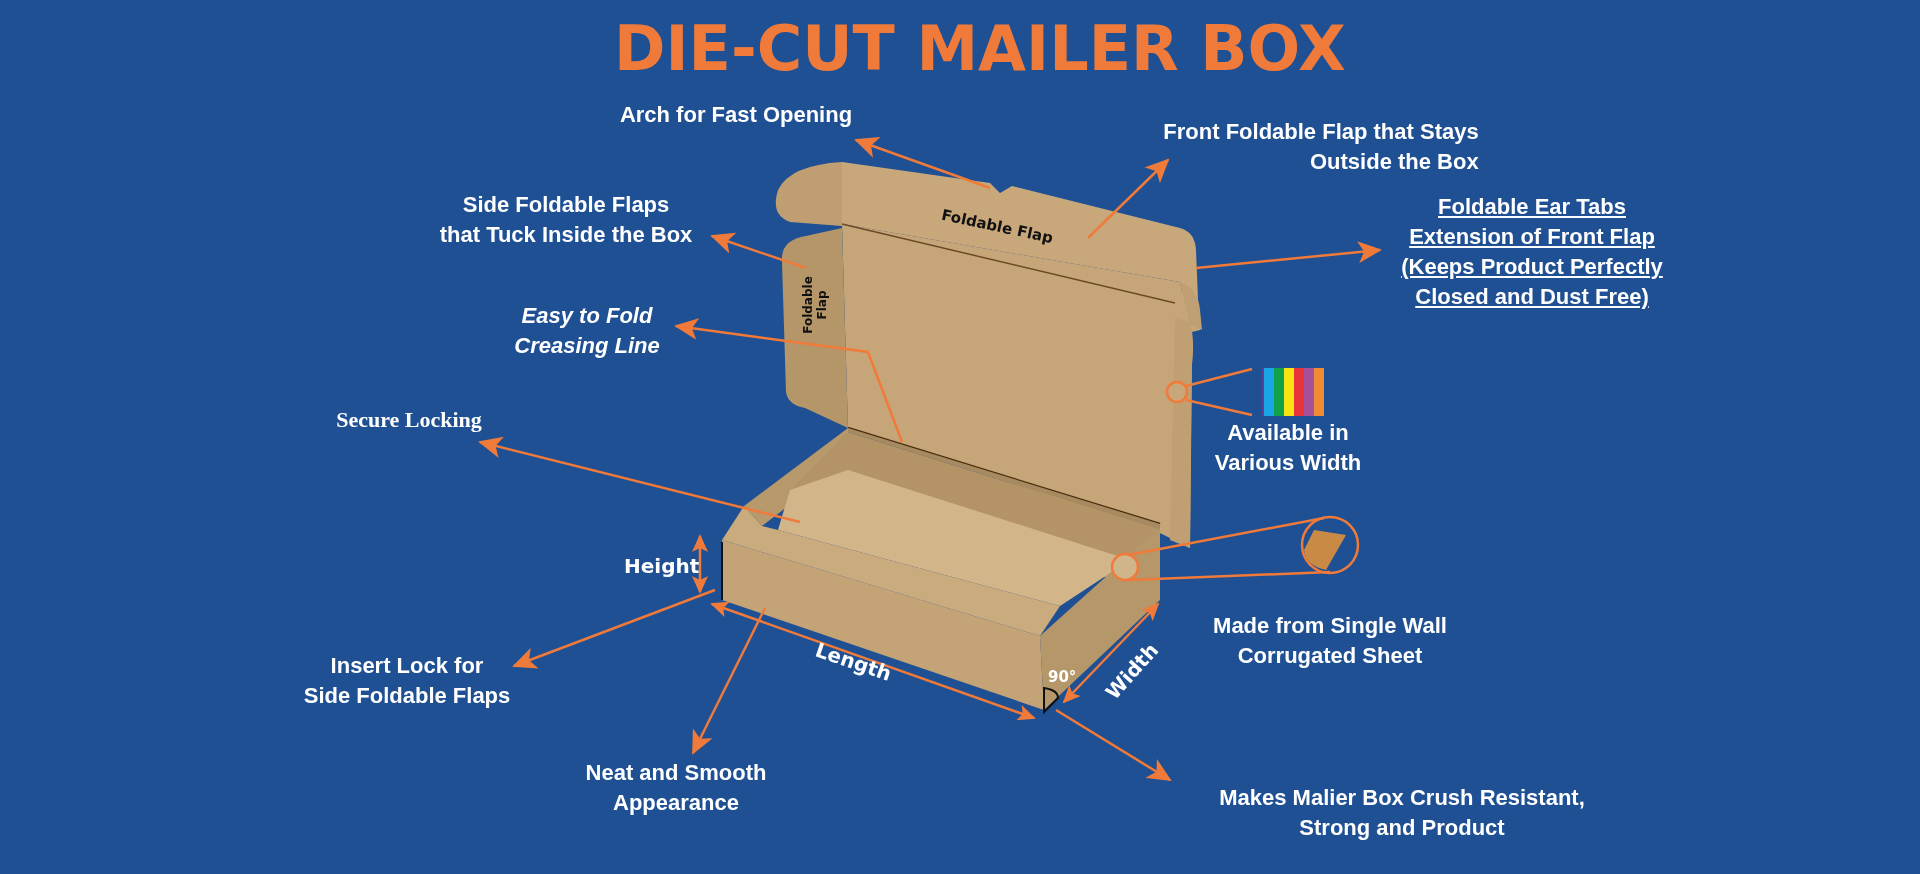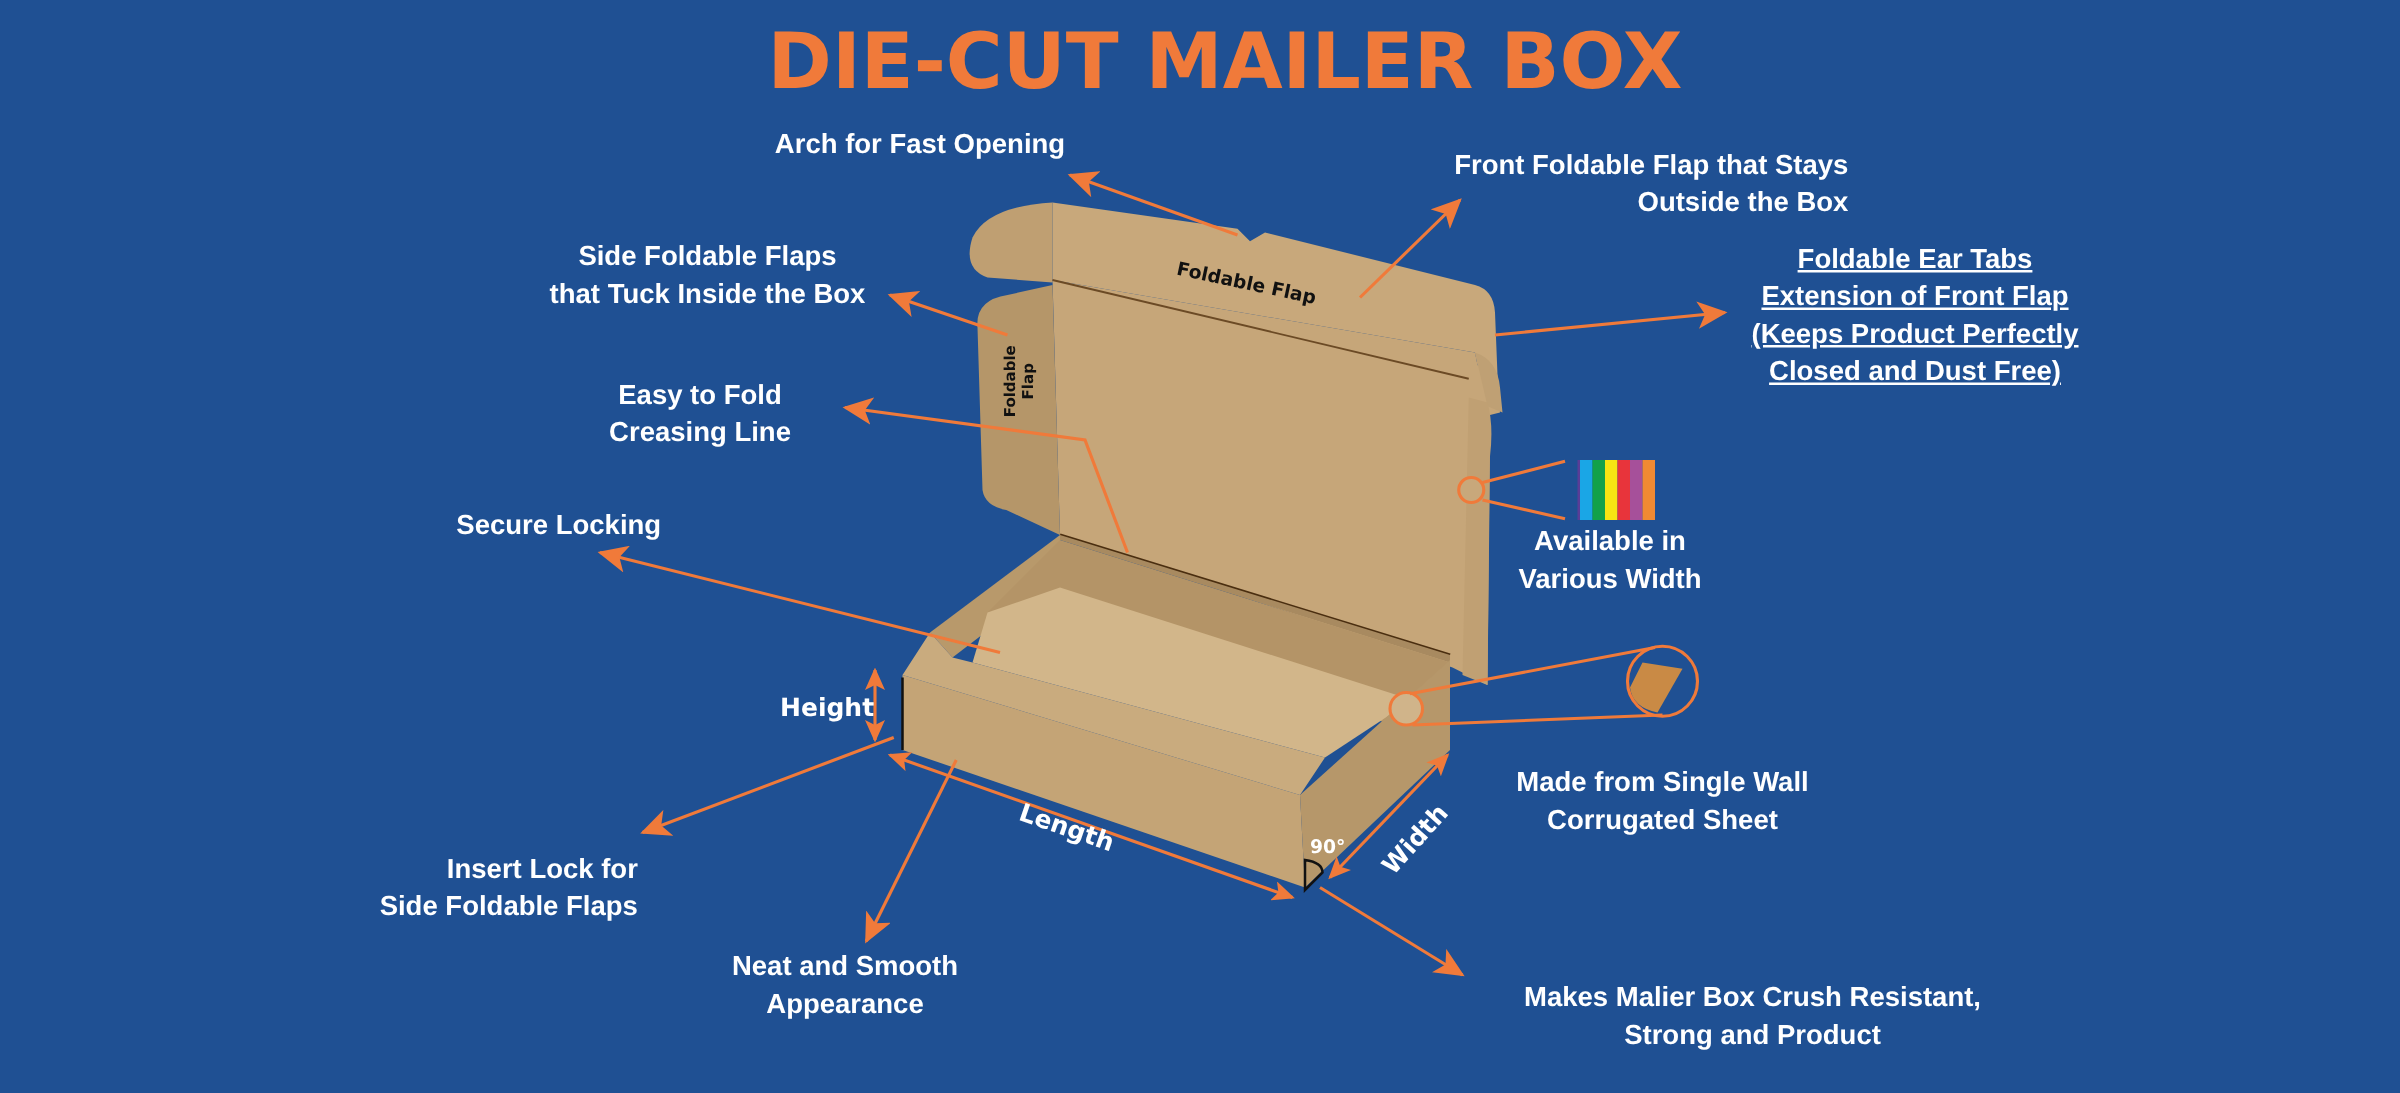--- a/index.html
+++ b/index.html
@@ -137,28 +137,28 @@
   <path d="M1314,530 L1346,535 L1326,570 Q1306,566 1304,550 Z" fill="#c98a45"></path>
 </svg>
 
 <div class="lbl" style="left:736px; top:100px;">
   <div>Arch for Fast Opening</div>
 </div>
 <div class="lbl" style="left:566px; top:190px;">
   <div>Side Foldable Flaps</div>
   <div>that Tuck Inside the Box</div>
 </div>
-<div class="lbl" style="left:560px; top:301px;">
+<div class="lbl" style="left:587px; top:301px;font-style:italic;">
   <div>Easy to Fold</div>
   <div>Creasing Line</div>
 </div>
-<div class="lbl" style="left:447px; top:405px;">
+<div class="lbl" style="left:409px; top:405px;font-family:Liberation Serif, serif;">
   <div>Secure Locking</div>
 </div>
-<div class="lbl" style="left:407px; top:680px;text-align:right;">
+<div class="lbl" style="left:407px; top:651px;">
   <div>Insert Lock for</div>
   <div>Side Foldable Flaps</div>
 </div>
 <div class="lbl" style="left:648px; top:758px;margin-left:28px;">
   <div>Neat and Smooth</div>
   <div>Appearance</div>
 </div>
 <div class="lbl" style="left:1321px; top:117px;text-align:right;">
   <div>Front Foldable Flap that Stays</div>
   <div>Outside the Box</div>

